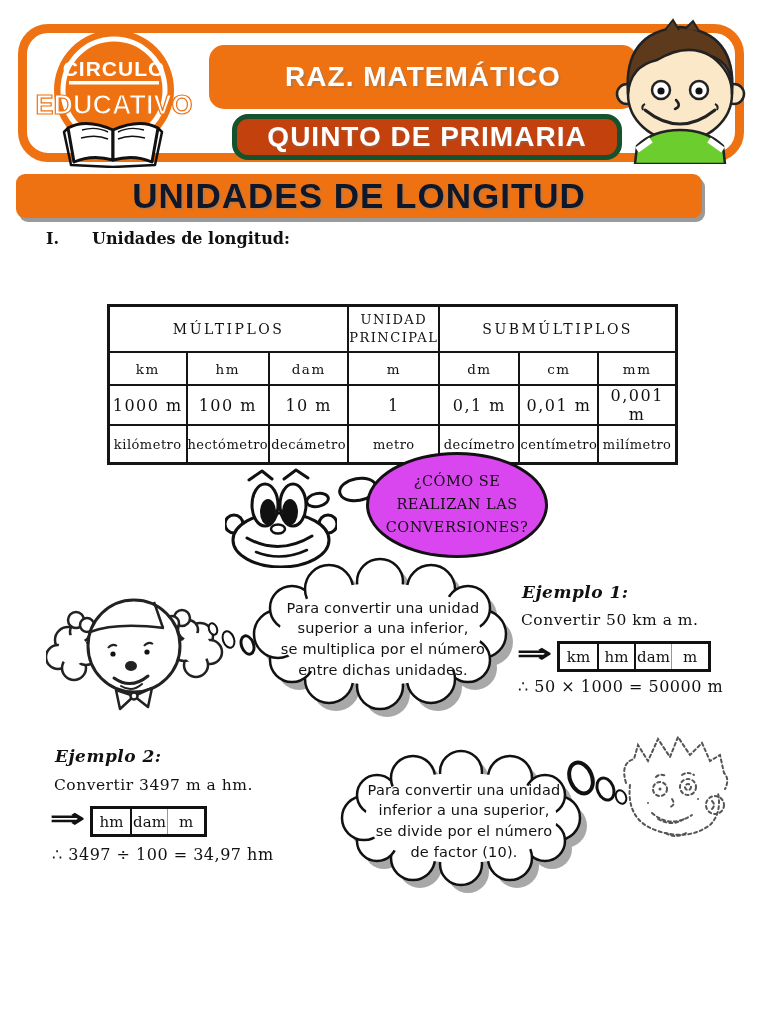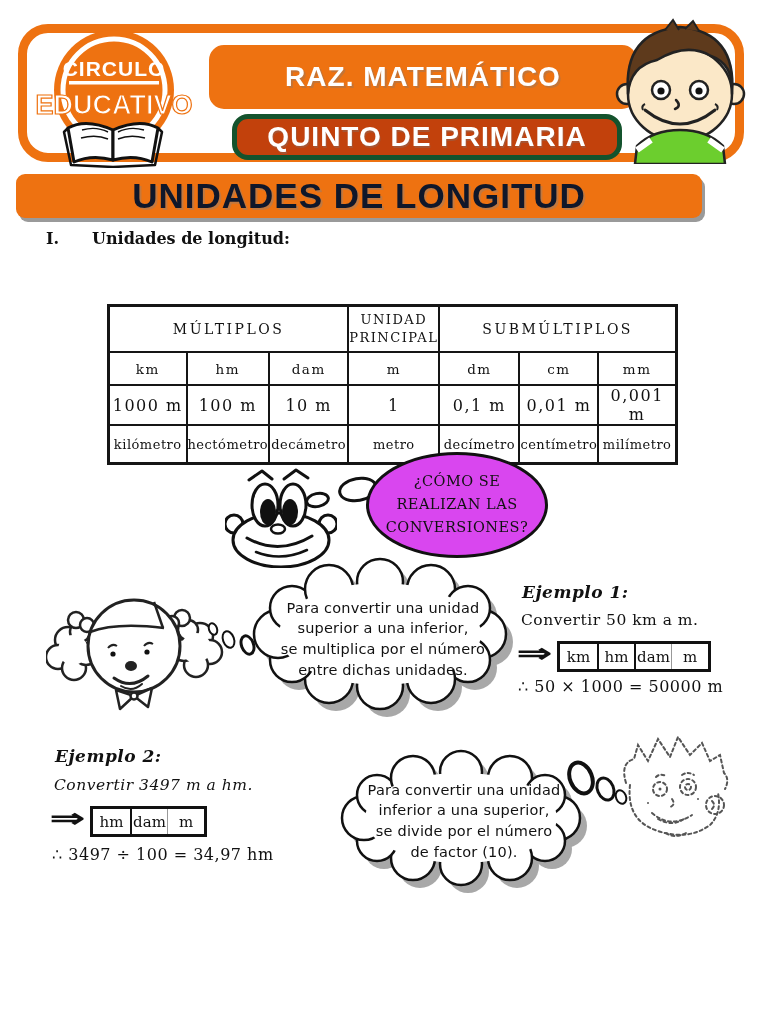--- a/index.html
+++ b/index.html
@@ -280,21 +280,21 @@
 <span class="abs arrow" style="left:517px;top:638px;">⇒</span>
 <div class="abs mini" style="left:557px;top:641px;">
   <div class="cell">km</div>
   <div class="cell">hm</div>
   <div class="cell">dam</div>
   <div class="cell light">m</div>
 </div>
 <span class="abs ex-res" style="left:518px;top:677px;">∴ 50 × 1000 = 50000 m</span>
 
 <span class="abs ex-title" style="left:55px;top:746px;">Ejemplo 2:</span>
-<span class="abs ex-stmt" style="left:54px;top:776px;font-style:italic;">Convertir 3497 m a hm.</span>
+<span class="abs ex-stmt" style="left:54px;top:776px;">Convertir 3497 m a hm.</span>
 <span class="abs arrow" style="left:50px;top:803px;">⇒</span>
 <div class="abs mini" style="left:90px;top:806px;">
   <div class="cell">hm</div>
   <div class="cell">dam</div>
   <div class="cell light">m</div>
 </div>
 <span class="abs ex-res" style="left:52px;top:845px;">∴ 3497 ÷ 100 = 34,97 hm</span>
 
 <div class="abs" style="left:336px;top:746px;width:256px;height:150px;">
   <svg width="256" height="150" viewBox="0 0 256 150">

